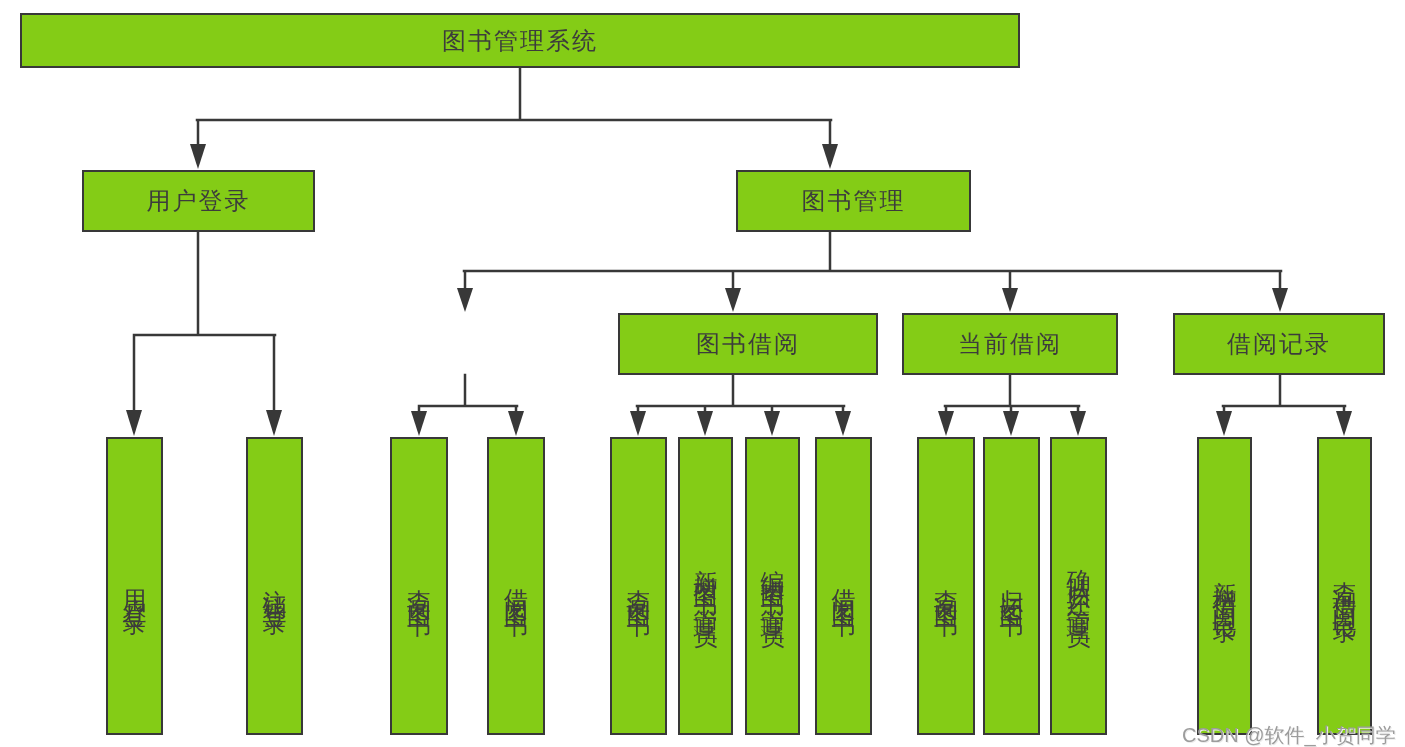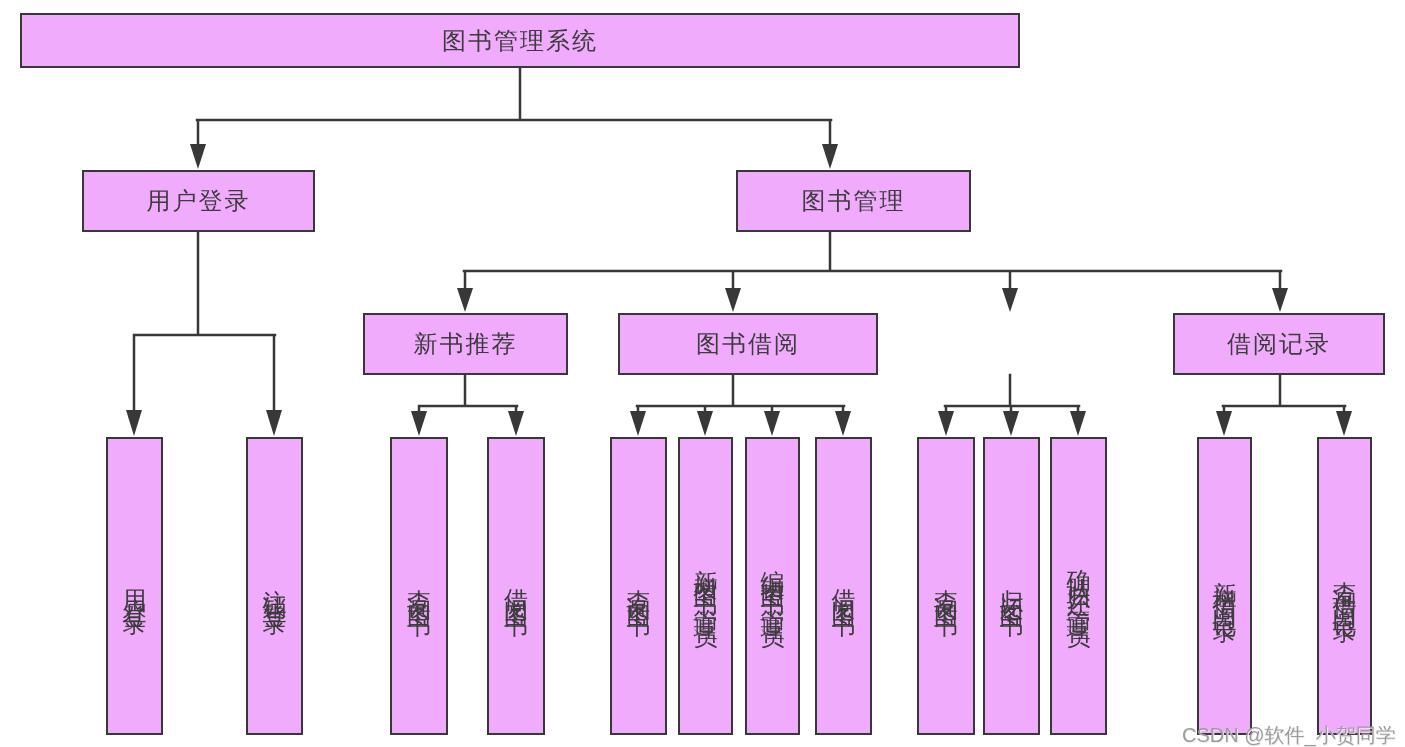--- a/index.html
+++ b/index.html
@@ -1,20 +1,20 @@
 <!DOCTYPE html>
 <html><head>
 <meta charset="utf-8">
 <style>
   html,body{margin:0;padding:0;background:#ffffff;}
   body{font-family:"Liberation Sans","DejaVu Sans",sans-serif;}
   .stage{position:relative;width:1405px;height:747px;background:#ffffff;overflow:hidden;}
   .wires{position:absolute;left:0;top:0;width:1405px;height:747px;}
   .node{
-    position:absolute;box-sizing:border-box;background:#f0abfc;
+    position:absolute;box-sizing:border-box;background:#84cc16;
     border:2.5px solid #383838;color:#3c3c3c;
     display:flex;align-items:center;justify-content:center;
   }
   .h-node{font-size:24px;letter-spacing:2px;white-space:nowrap;}
   .v-node span{
     writing-mode:vertical-rl;text-orientation:mixed;
     font-size:24px;letter-spacing:8px;line-height:1;white-space:nowrap;
   }
   .watermark{
     position:absolute;left:1182px;top:714px;
@@ -65,25 +65,25 @@
     <span>图书管理系统</span>
   </div>
 
   <div class="node h-node" style="left:82px;top:170px;width:233px;height:62px;">
     <span>用户登录</span>
   </div>
   <div class="node h-node" style="left:736px;top:170px;width:235px;height:62px;">
     <span>图书管理</span>
   </div>
 
-  <div class="node h-node" style="left:363px;top:313px;width:205px;height:62px;">
-    <span>新书推荐</span>
-  </div>
   <div class="node h-node" style="left:618px;top:313px;width:260px;height:62px;">
     <span>图书借阅</span>
+  </div>
+  <div class="node h-node" style="left:902px;top:313px;width:216px;height:62px;">
+    <span>当前借阅</span>
   </div>
   <div class="node h-node" style="left:1173px;top:313px;width:212px;height:62px;">
     <span>借阅记录</span>
   </div>
 
   <div class="node v-node" style="left:106px;top:437px;width:57px;height:298px;">
     <span>用户登录</span>
   </div>
   <div class="node v-node" style="left:246px;top:437px;width:57px;height:298px;">
     <span>注销登录</span>

